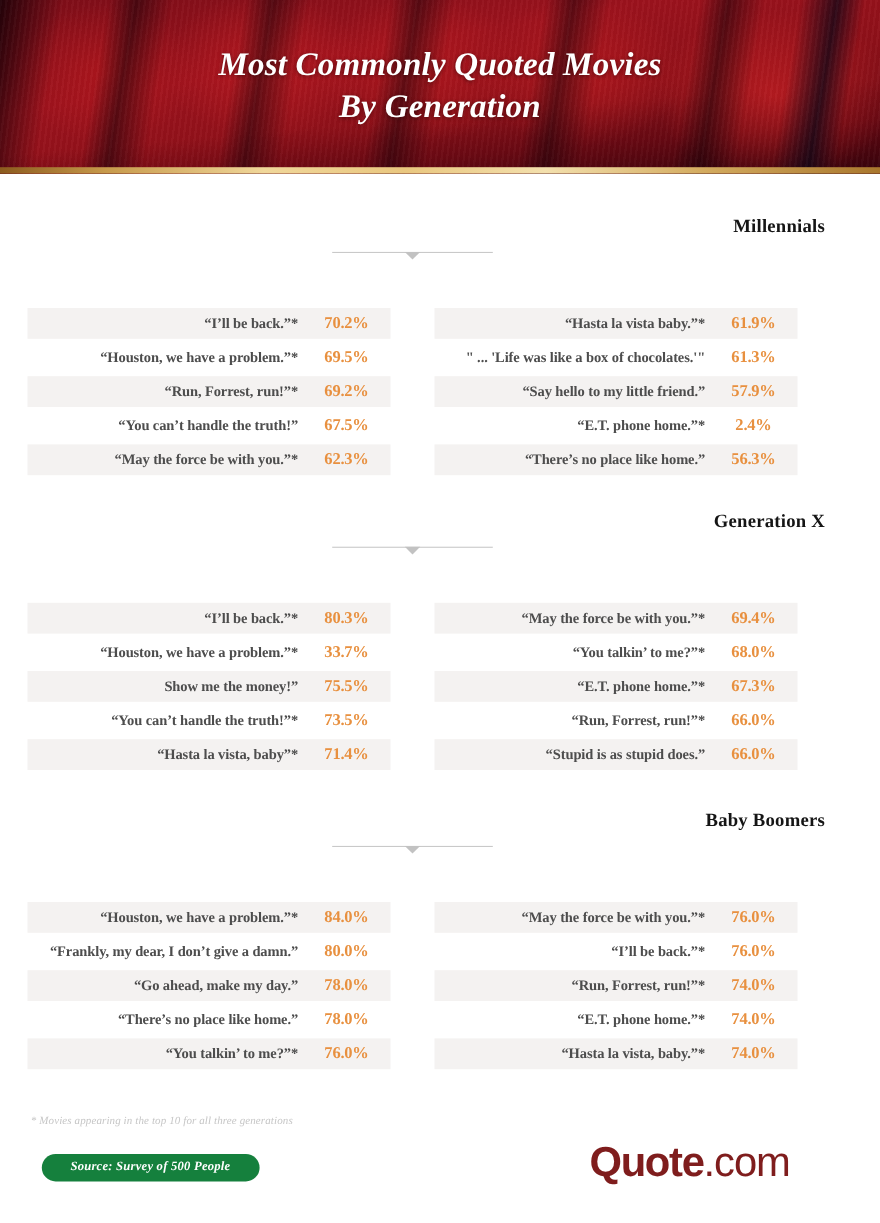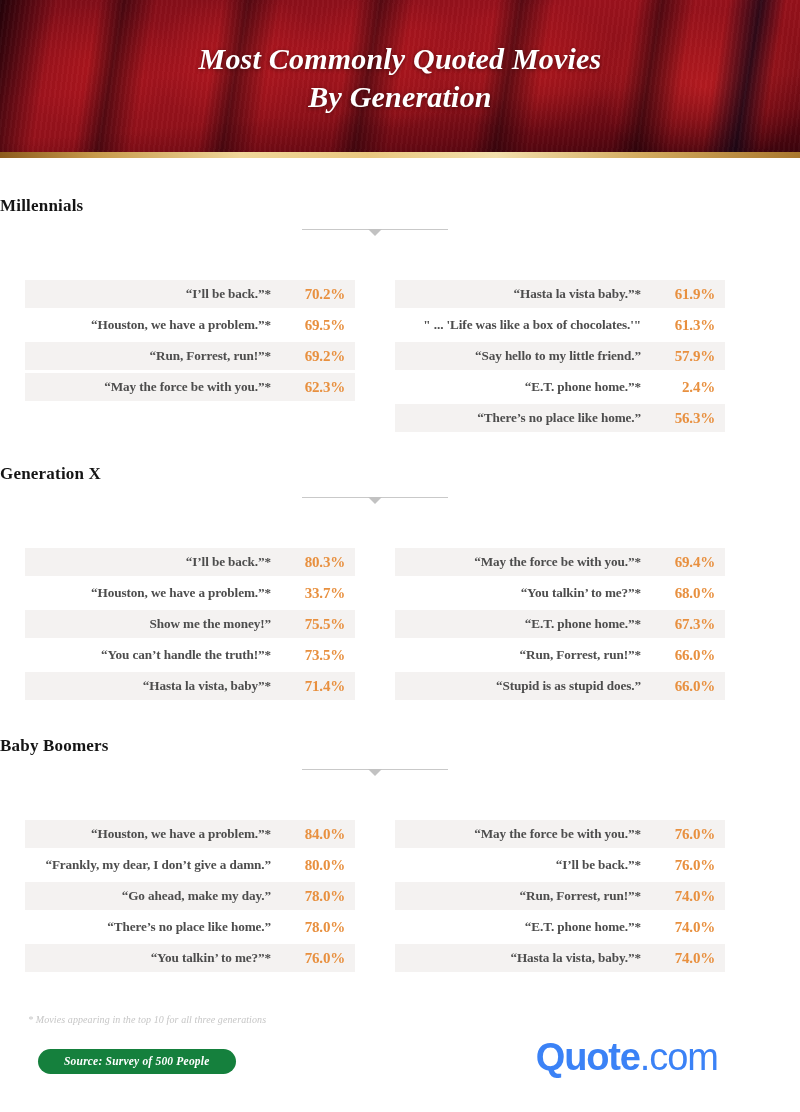--- a/index.html
+++ b/index.html
@@ -77,21 +77,21 @@
     font-size: 30px;
     line-height: 1.28;
     letter-spacing: .2px;
     text-shadow: 0 1px 4px rgba(0,0,0,.45);
     font-family: "Liberation Serif", "DejaVu Serif", serif;
   }
   .title .line2 { display: block; }
 
   
   .section { position: relative; }
-  .section-head { text-align: left; }
+  .section-head { text-align: right; }
   .section-title {
     font-family: "Liberation Serif", "DejaVu Serif", serif;
     font-weight: 700;
     font-size: 17px;
     color: #151515;
     letter-spacing: .2px;
   }
   .divider {
     position: relative;
     width: 146px;
@@ -143,21 +143,21 @@
     font-size: 13.2px;
     color: #4d4d4d;
     white-space: nowrap;
     overflow: hidden;
     text-overflow: ellipsis;
     letter-spacing: -0.1px;
   }
   .pct {
     flex: 0 0 auto;
     width: 60px;
-    text-align: right;
+    text-align: center;
     font-family: "Liberation Serif", "DejaVu Serif", serif;
     font-weight: 700;
     font-size: 15px;
     color: #e8903f;
     letter-spacing: -0.2px;
   }
 
   
   .footer {
     position: absolute;
@@ -190,21 +190,21 @@
     font-size: 11.5px;
     letter-spacing: .2px;
   }
   .logo {
     position: absolute;
     right: 32px;
     top: 36px;
     font-family: "Liberation Sans", "DejaVu Sans", sans-serif;
     font-size: 38px;
     line-height: 1;
-    color: #3b82f6;
+    color: #7f1d1d;
     letter-spacing: -1.2px;
     white-space: nowrap;
   }
   .logo .brand { font-weight: 700; }
   .logo .tld { font-weight: 400; letter-spacing: -1px; }
 </style>
 </head>
 <body>
 
 <div class="page">
@@ -234,20 +234,24 @@
               <div class="pct">70.2%</div>
             </div>
             <div class="row">
               <div class="quote">“Houston, we have a problem.”*</div>
               <div class="pct">69.5%</div>
             </div>
             <div class="row shaded">
               <div class="quote">“Run, Forrest, run!”*</div>
               <div class="pct">69.2%</div>
             </div>
+            <div class="row">
+              <div class="quote">“You can’t handle the truth!”</div>
+              <div class="pct">67.5%</div>
+            </div>
             <div class="row shaded">
               <div class="quote">“May the force be with you.”*</div>
               <div class="pct">62.3%</div>
             </div>
           </div>
           <div class="col">
             <div class="row shaded">
               <div class="quote">“Hasta la vista baby.”*</div>
               <div class="pct">61.9%</div>
             </div>

